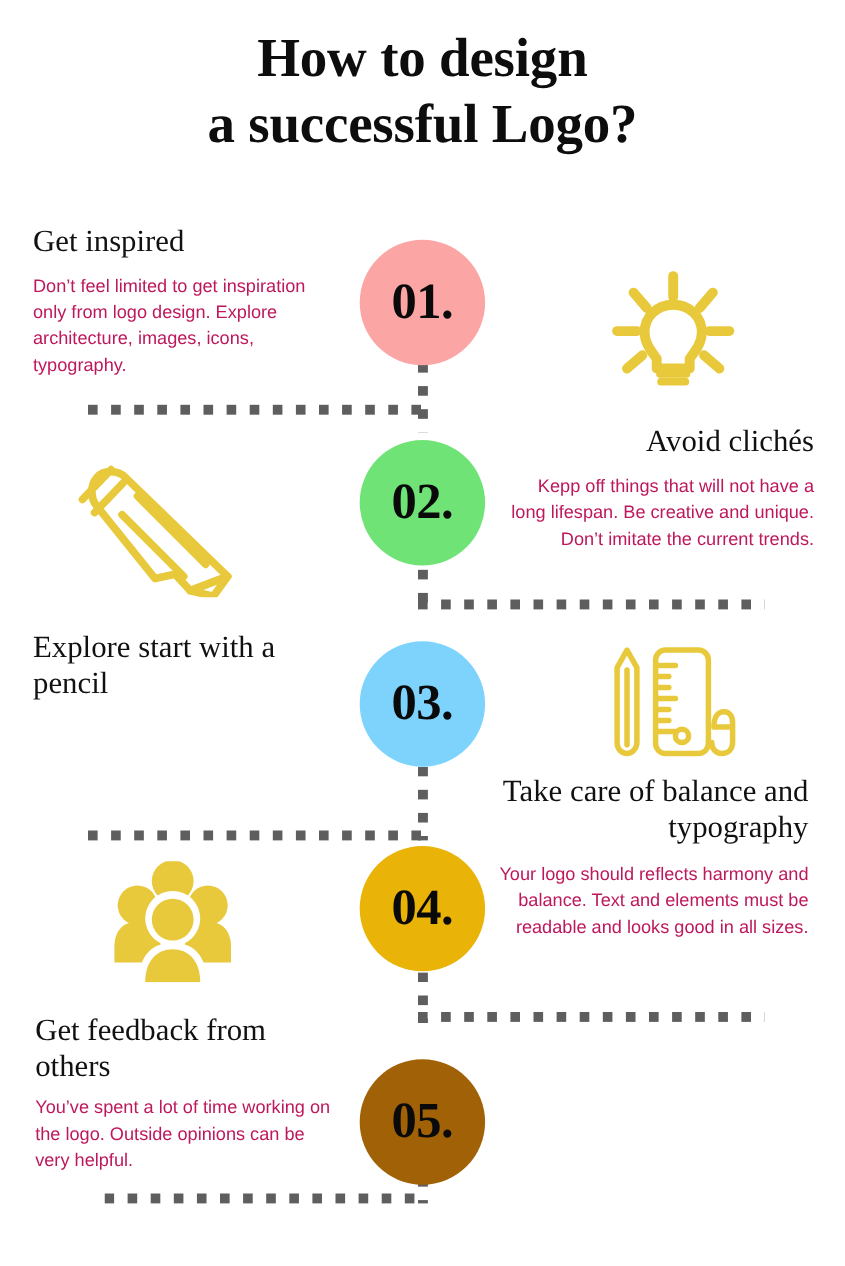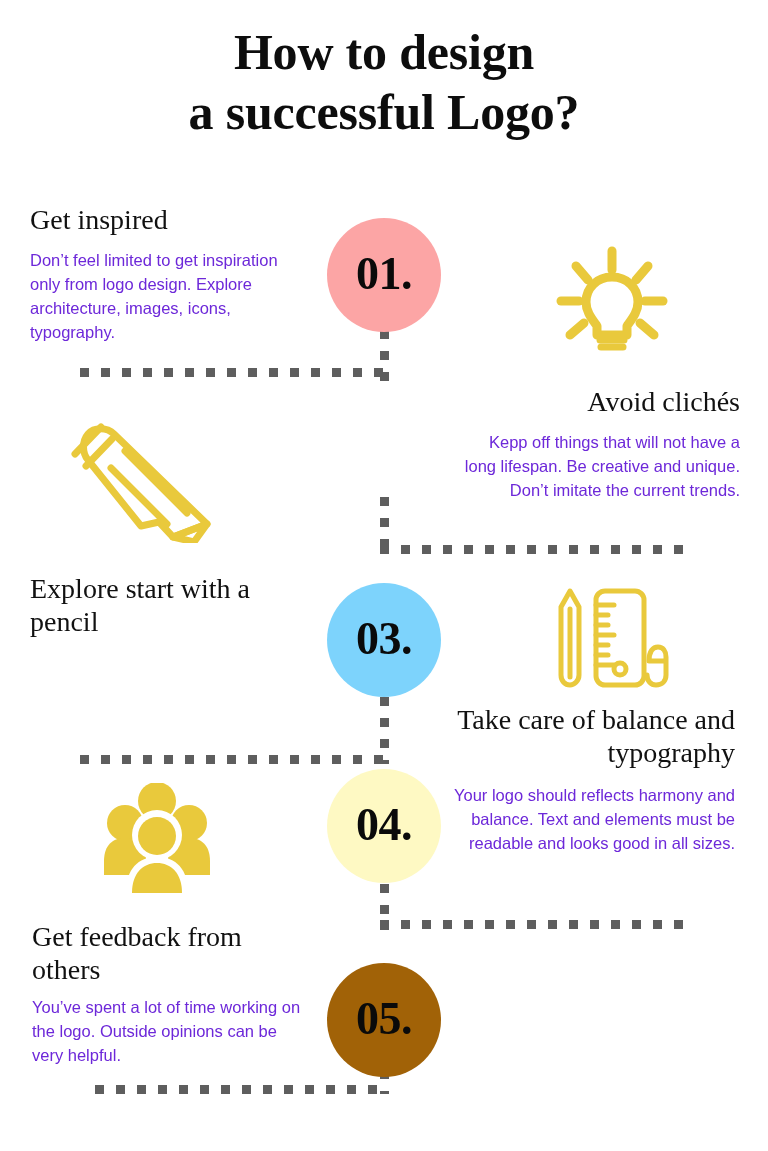--- a/index.html
+++ b/index.html
@@ -79,21 +79,21 @@
     font-size: 28px;
     line-height: 33px;
     color: #111111;
     font-weight: normal;
     margin: 0;
   }
   .body-text {
     font-family: "Liberation Sans", sans-serif;
     font-size: 16.5px;
     line-height: 24px;
-    color: #6d28d9;
+    color: #be185d;
     margin: 0;
   }
   .text-left  { text-align: left; }
   .text-right { text-align: right; }
 
   .tb { position: absolute; }
 
   
   .icon-wrap { position: absolute; }
 </style>
@@ -115,24 +115,27 @@
 
   <div class="hline" style="left:80px; top:368px; width:303px;"></div>
   <div class="hline" style="left:380px; top:545px; width:315px;"></div>
   <div class="hline" style="left:80px; top:755px; width:303px;"></div>
   <div class="hline" style="left:380px; top:920px; width:315px;"></div>
   <div class="hline" style="left:95px; top:1085px; width:288px;"></div>
 
   <div class="step-circle" style="left:327px; top:218px; background:#fca5a5;">
     <span class="step-num">01.</span>
   </div>
+  <div class="step-circle" style="left:327px; top:400px; background:#6FE375;">
+    <span class="step-num">02.</span>
+  </div>
   <div class="step-circle" style="left:327px; top:583px; background:#7dd3fc;">
     <span class="step-num">03.</span>
   </div>
-  <div class="step-circle" style="left:327px; top:769px; background:#fef9c3;">
+  <div class="step-circle" style="left:327px; top:769px; background:#eab308;">
     <span class="step-num">04.</span>
   </div>
   <div class="step-circle" style="left:327px; top:963px; background:#a16207;">
     <span class="step-num">05.</span>
   </div>
 
   <div class="tb text-left" style="left:30px; top:203px; width:275px;">
     <div class="heading">Get inspired</div>
     <div class="body-text" style="margin-top:12px;">Don’t feel limited to get inspiration only from logo design. Explore architecture, images, icons, typography.</div>
   </div>

